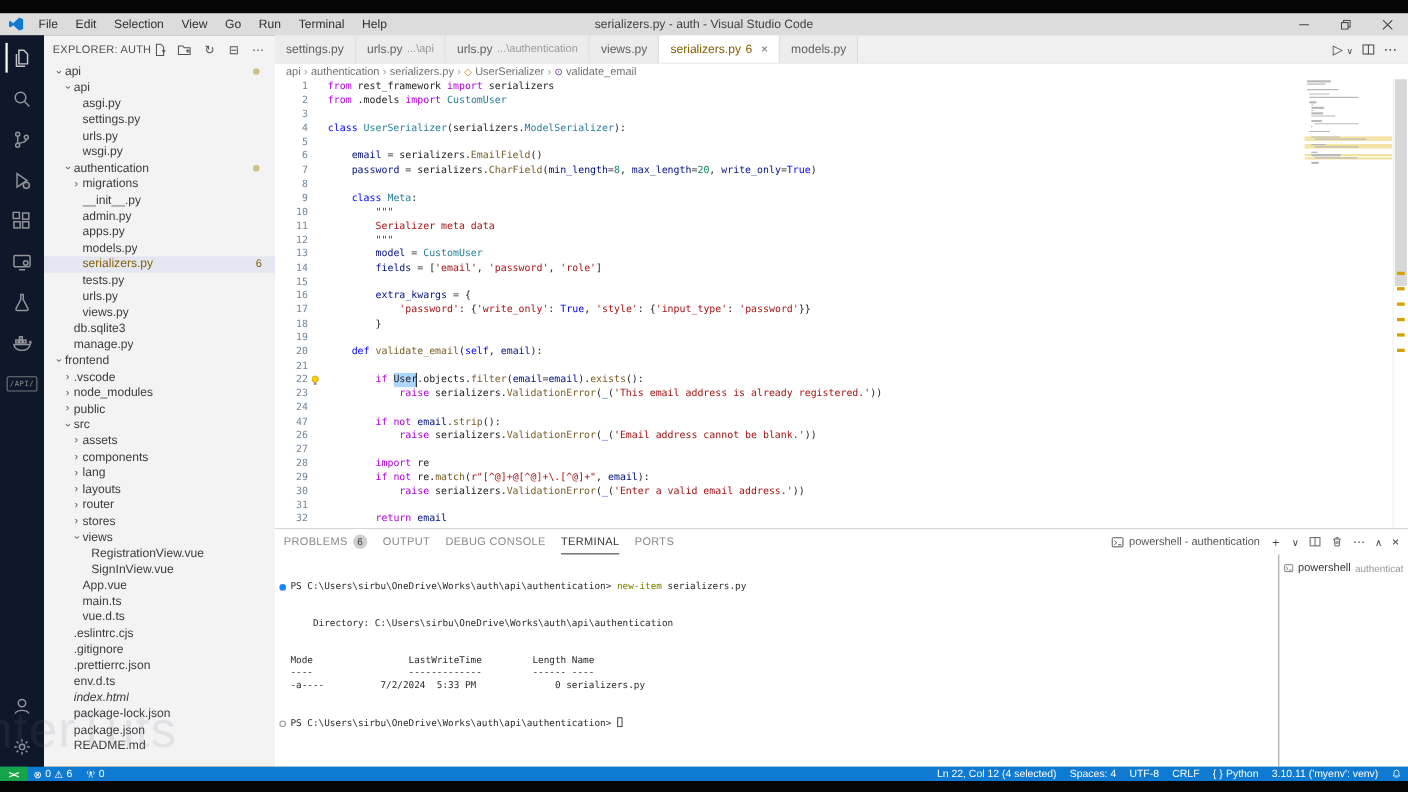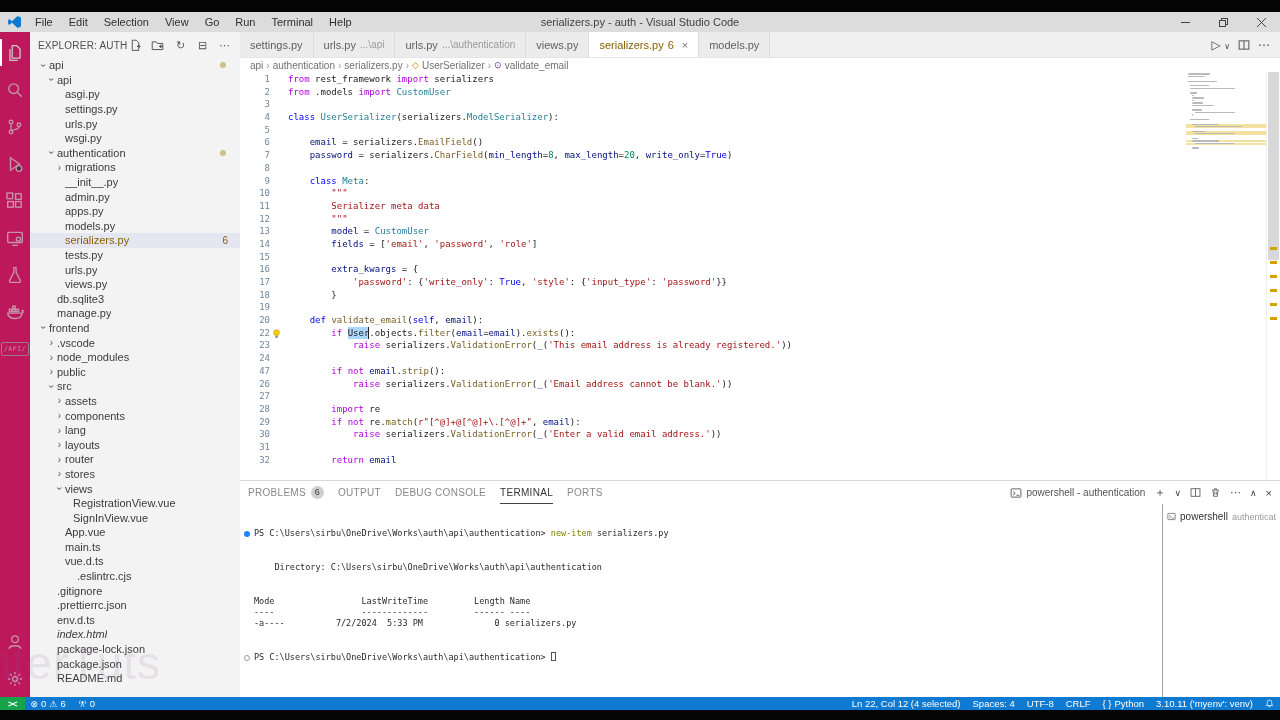--- a/index.html
+++ b/index.html
@@ -14,21 +14,21 @@
   .vscode-logo { width:14px; height:12px; margin:0 6px 0 8px; }
   .menus { display:flex; gap:2px; }
   .menu-item { padding:2px 7px; color:#2f2f2f; font-size:11px; border-radius:3px; }
   .win-title { position:absolute; left:0; right:0; text-align:center; color:#424242; font-size:11px; pointer-events:none; }
   .win-controls { margin-left:auto; display:flex; height:100%; z-index:2; }
   .win-btn { width:38px; display:flex; align-items:center; justify-content:center; color:#444; }
 
   .main { flex:1; display:flex; min-height:0; }
 
   
-  .activitybar { width:30px; background:#be185d; display:flex; flex-direction:column; align-items:center; padding-top:2px; }
+  .activitybar { width:40px; background:#0f172a; display:flex; flex-direction:column; align-items:center; padding-top:2px; }
   .act-item { width:30px; height:37px; display:flex; align-items:center; justify-content:center; opacity:.72; position:relative; }
   .act-item.active { opacity:1; }
   .act-item.active::before { content:""; position:absolute; left:0; top:5px; bottom:5px; width:2px; background:#fff; }
   .act-spacer { flex:1; }
   .api-badge { border:1px solid #9a9a9a; color:#bdbdbd; font-size:6.5px; padding:2px 2px; border-radius:2px; letter-spacing:.5px; font-family:"DejaVu Sans Mono",monospace;}
 
   
   .sidebar { width:210px; background:#f3f3f3; display:flex; flex-direction:column; position:relative; }
   .sidebar-header { height:26px; display:flex; align-items:center; padding:0 8px; }
   .sidebar-title { font-size:10px; color:#4f4f4f; letter-spacing:.2px; }
@@ -401,21 +401,21 @@
             <span class="tree-spacer"></span>
           </div>
           <div class="tree-row" style="padding-left: 35px;">
             <span class="tree-label">main.ts</span>
             <span class="tree-spacer"></span>
           </div>
           <div class="tree-row" style="padding-left: 35px;">
             <span class="tree-label">vue.d.ts</span>
             <span class="tree-spacer"></span>
           </div>
-          <div class="tree-row" style="padding-left: 27px; margin-left: 20px;">
+          <div class="tree-row" style="padding-left: 27px;">
             <span class="tree-label">.eslintrc.cjs</span>
             <span class="tree-spacer"></span>
           </div>
           <div class="tree-row" style="padding-left: 27px;">
             <span class="tree-label">.gitignore</span>
             <span class="tree-spacer"></span>
           </div>
           <div class="tree-row" style="padding-left: 27px;">
             <span class="tree-label">.prettierrc.json</span>
             <span class="tree-spacer"></span>
@@ -507,20 +507,21 @@
             <div class="code-line"><span class="gutter">11</span><span class="glyph"></span><span class="tk-p">        </span><span class="tk-s">Serializer meta data</span></div>
             <div class="code-line"><span class="gutter">12</span><span class="glyph"></span><span class="tk-p">        </span><span class="tk-s">"""</span></div>
             <div class="code-line"><span class="gutter">13</span><span class="glyph"></span><span class="tk-p">        </span><span class="tk-v">model</span><span class="tk-p"> = </span><span class="tk-t">CustomUser</span></div>
             <div class="code-line"><span class="gutter">14</span><span class="glyph"></span><span class="tk-p">        </span><span class="tk-v">fields</span><span class="tk-p"> = [</span><span class="tk-s">'email'</span><span class="tk-p">, </span><span class="tk-s">'password'</span><span class="tk-p">, </span><span class="tk-s">'role'</span><span class="tk-p">]</span></div>
             <div class="code-line"><span class="gutter">15</span><span class="glyph"></span></div>
             <div class="code-line"><span class="gutter">16</span><span class="glyph"></span><span class="tk-p">        </span><span class="tk-v">extra_kwargs</span><span class="tk-p"> = {</span></div>
             <div class="code-line"><span class="gutter">17</span><span class="glyph"></span><span class="tk-p">            </span><span class="tk-s">'password'</span><span class="tk-p">: {</span><span class="tk-s">'write_only'</span><span class="tk-p">: </span><span class="tk-b">True</span><span class="tk-p">, </span><span class="tk-s">'style'</span><span class="tk-p">: {</span><span class="tk-s">'input_type'</span><span class="tk-p">: </span><span class="tk-s">'password'</span><span class="tk-p">}}</span></div>
             <div class="code-line"><span class="gutter">18</span><span class="glyph"></span><span class="tk-p">        }</span></div>
             <div class="code-line"><span class="gutter">19</span><span class="glyph"></span></div>
             <div class="code-line"><span class="gutter">20</span><span class="glyph"></span><span class="tk-p">    </span><span class="tk-b">def</span><span class="tk-p"> </span><span class="tk-f">validate_email</span><span class="tk-p">(</span><span class="tk-b">self</span><span class="tk-p">, </span><span class="tk-v">email</span><span class="tk-p">):</span></div>
+            <div class="code-line"><span class="gutter">21</span><span class="glyph"></span></div>
             <div class="code-line"><span class="gutter">22</span><span class="glyph"><svg class="bulb" width="9" height="10" viewBox="0 0 10 11">
                   <circle cx="5" cy="4" r="3.2" fill="#ffcc00" stroke="#c9a100" stroke-width="0.7"></circle>
                   <rect x="3.6" y="7.4" width="2.8" height="2.4" fill="#8a8a8a"></rect>
                 </svg></span><span class="tk-p">        </span><span class="tk-k">if</span><span class="tk-p"> </span><span class="tk-sel">User</span><span class="tk-cur"></span><span class="tk-p">.objects.</span><span class="tk-f">filter</span><span class="tk-p">(</span><span class="tk-v">email</span><span class="tk-p">=</span><span class="tk-v">email</span><span class="tk-p">).</span><span class="tk-f">exists</span><span class="tk-p">():</span></div>
             <div class="code-line"><span class="gutter">23</span><span class="glyph"></span><span class="tk-p">            </span><span class="tk-k">raise</span><span class="tk-p"> serializers.</span><span class="tk-f">ValidationError</span><span class="tk-p">(</span><span class="tk-v">_</span><span class="tk-p">(</span><span class="tk-s">'This email address is already registered.'</span><span class="tk-p">))</span></div>
             <div class="code-line"><span class="gutter">24</span><span class="glyph"></span></div>
             <div class="code-line"><span class="gutter">47</span><span class="glyph"></span><span class="tk-p">        </span><span class="tk-k">if</span><span class="tk-p"> </span><span class="tk-k">not</span><span class="tk-p"> </span><span class="tk-v">email</span><span class="tk-p">.</span><span class="tk-f">strip</span><span class="tk-p">():</span></div>
             <div class="code-line"><span class="gutter">26</span><span class="glyph"></span><span class="tk-p">            </span><span class="tk-k">raise</span><span class="tk-p"> serializers.</span><span class="tk-f">ValidationError</span><span class="tk-p">(</span><span class="tk-v">_</span><span class="tk-p">(</span><span class="tk-s">'Email address cannot be blank.'</span><span class="tk-p">))</span></div>
             <div class="code-line"><span class="gutter">27</span><span class="glyph"></span></div>
             <div class="code-line"><span class="gutter">28</span><span class="glyph"></span><span class="tk-p">        </span><span class="tk-k">import</span><span class="tk-p"> re</span></div>

